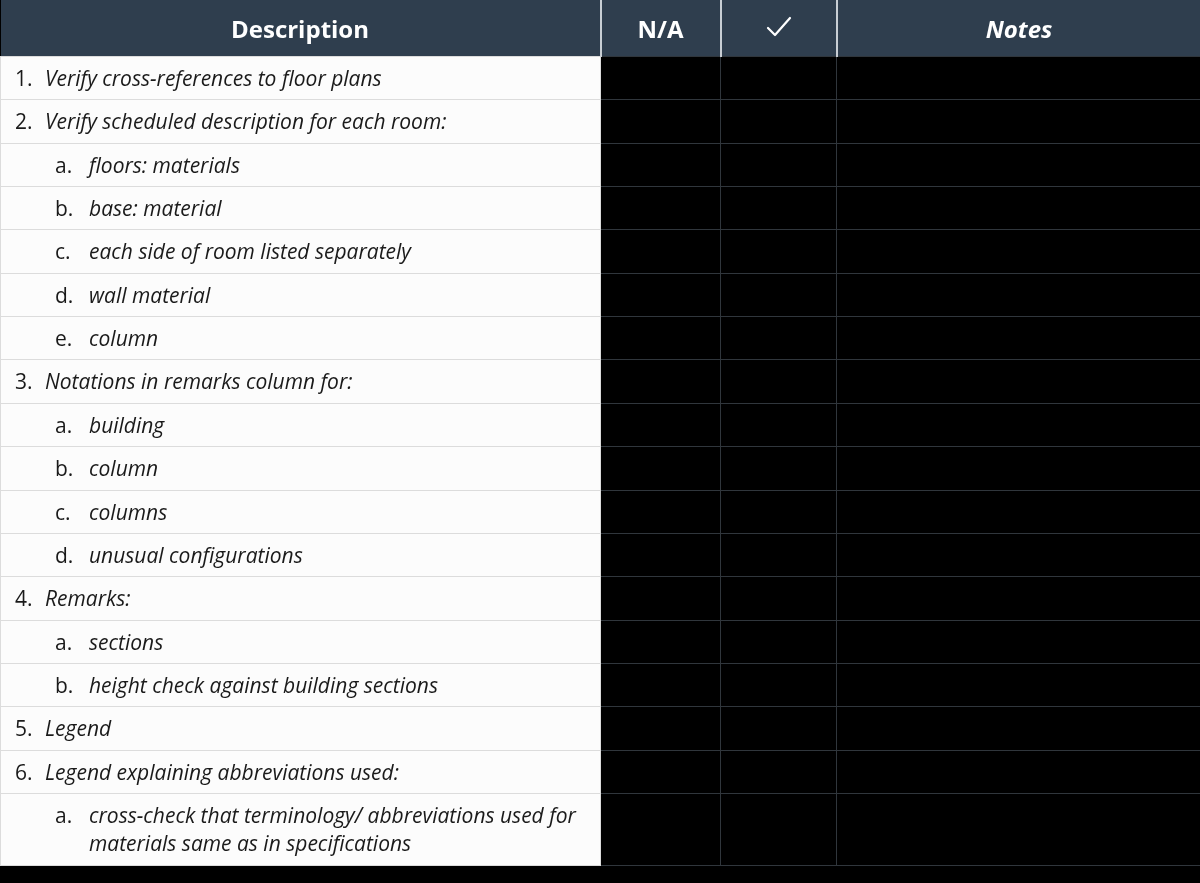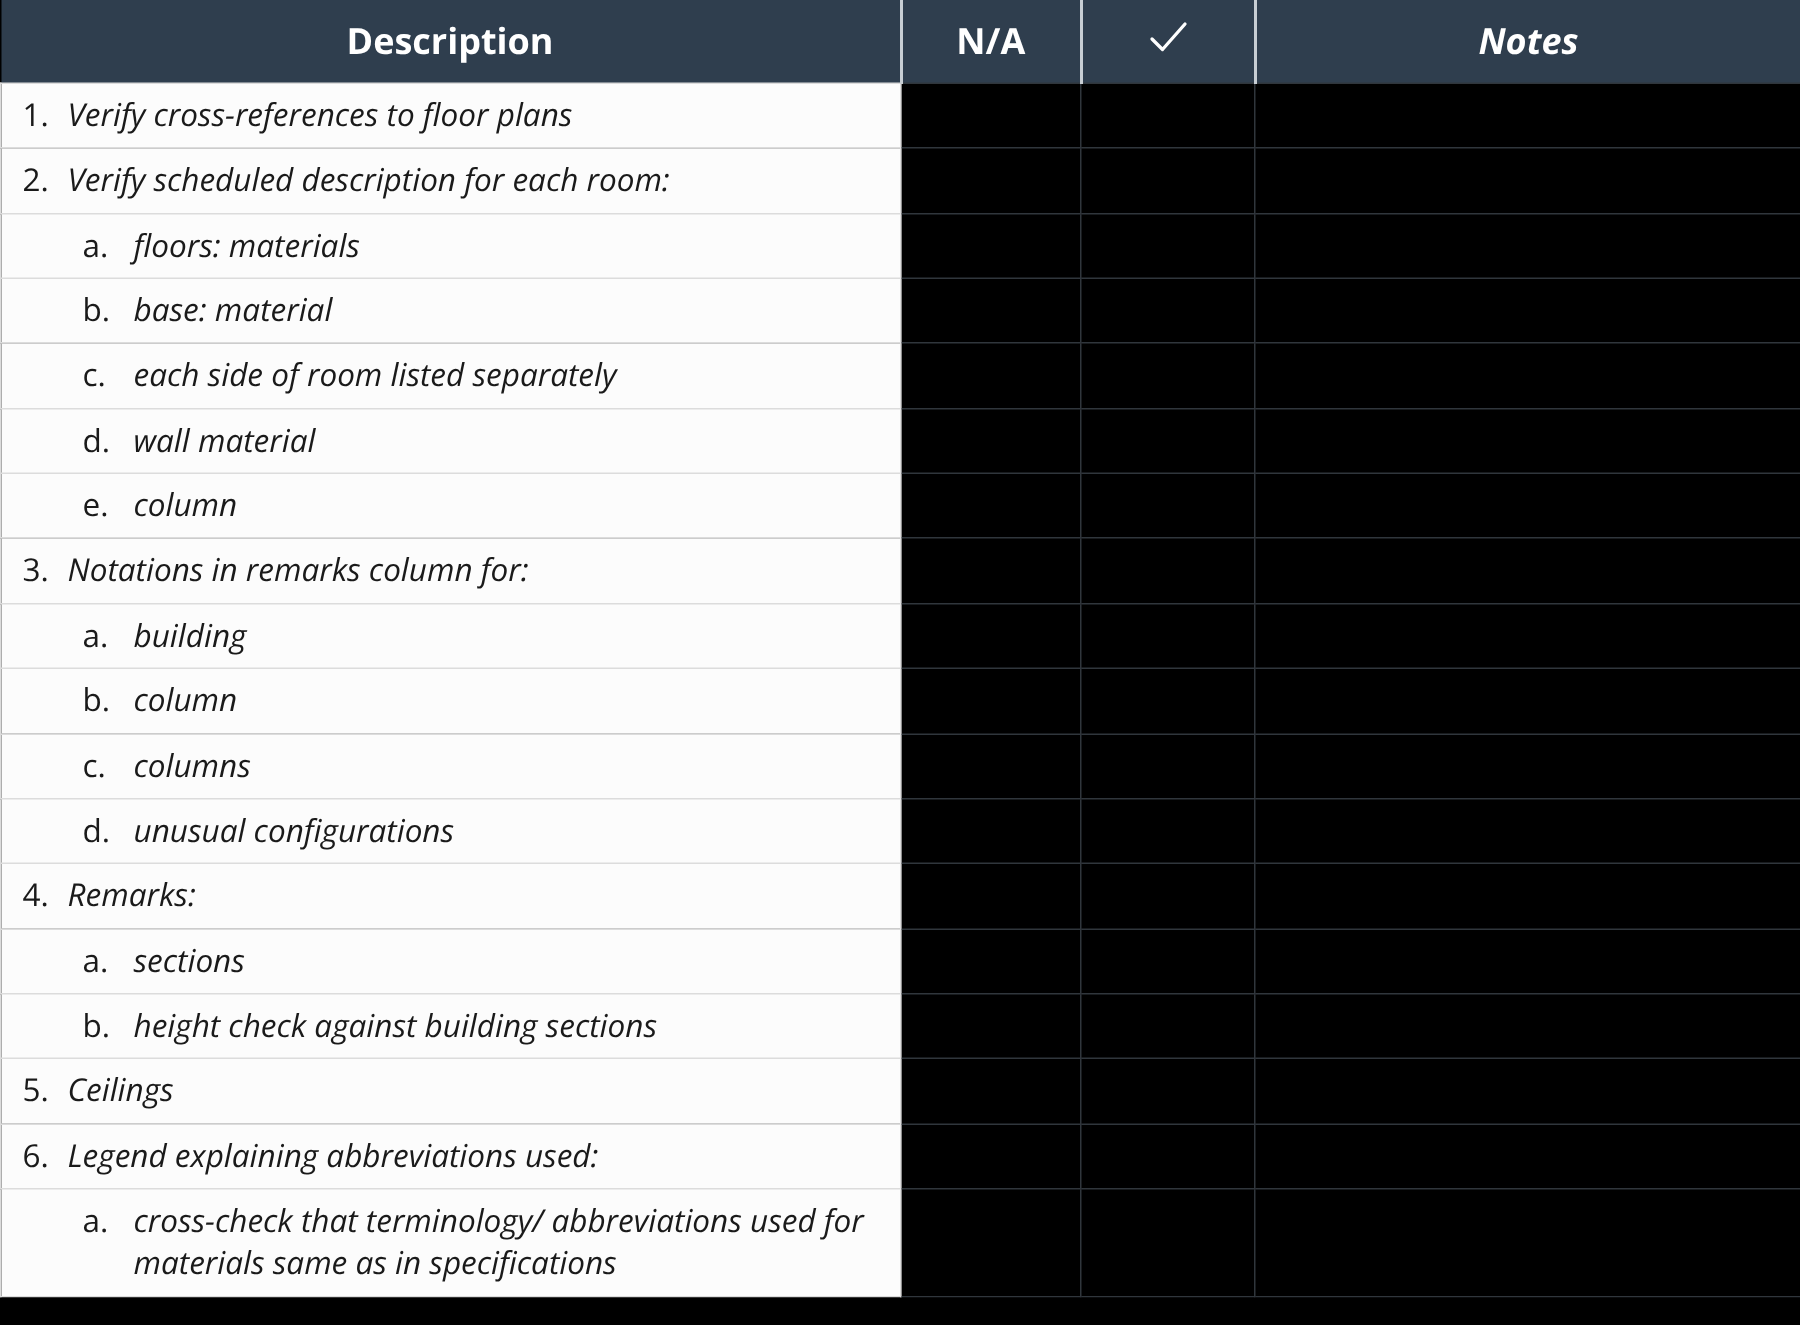--- a/index.html
+++ b/index.html
@@ -266,21 +266,21 @@
           </div>
         </td>
         <td class="blackcell"></td>
         <td class="blackcell"></td>
         <td class="blackcell"></td>
       </tr>
       <tr>
         <td class="desc">
           <div class="row-inner">
             <span class="num">5.</span>
-            <span class="text">Ceilings</span>
+            <span class="text">Legend</span>
           </div>
         </td>
         <td class="blackcell"></td>
         <td class="blackcell"></td>
         <td class="blackcell"></td>
       </tr>
       <tr>
         <td class="desc">
           <div class="row-inner">
             <span class="num">6.</span>

